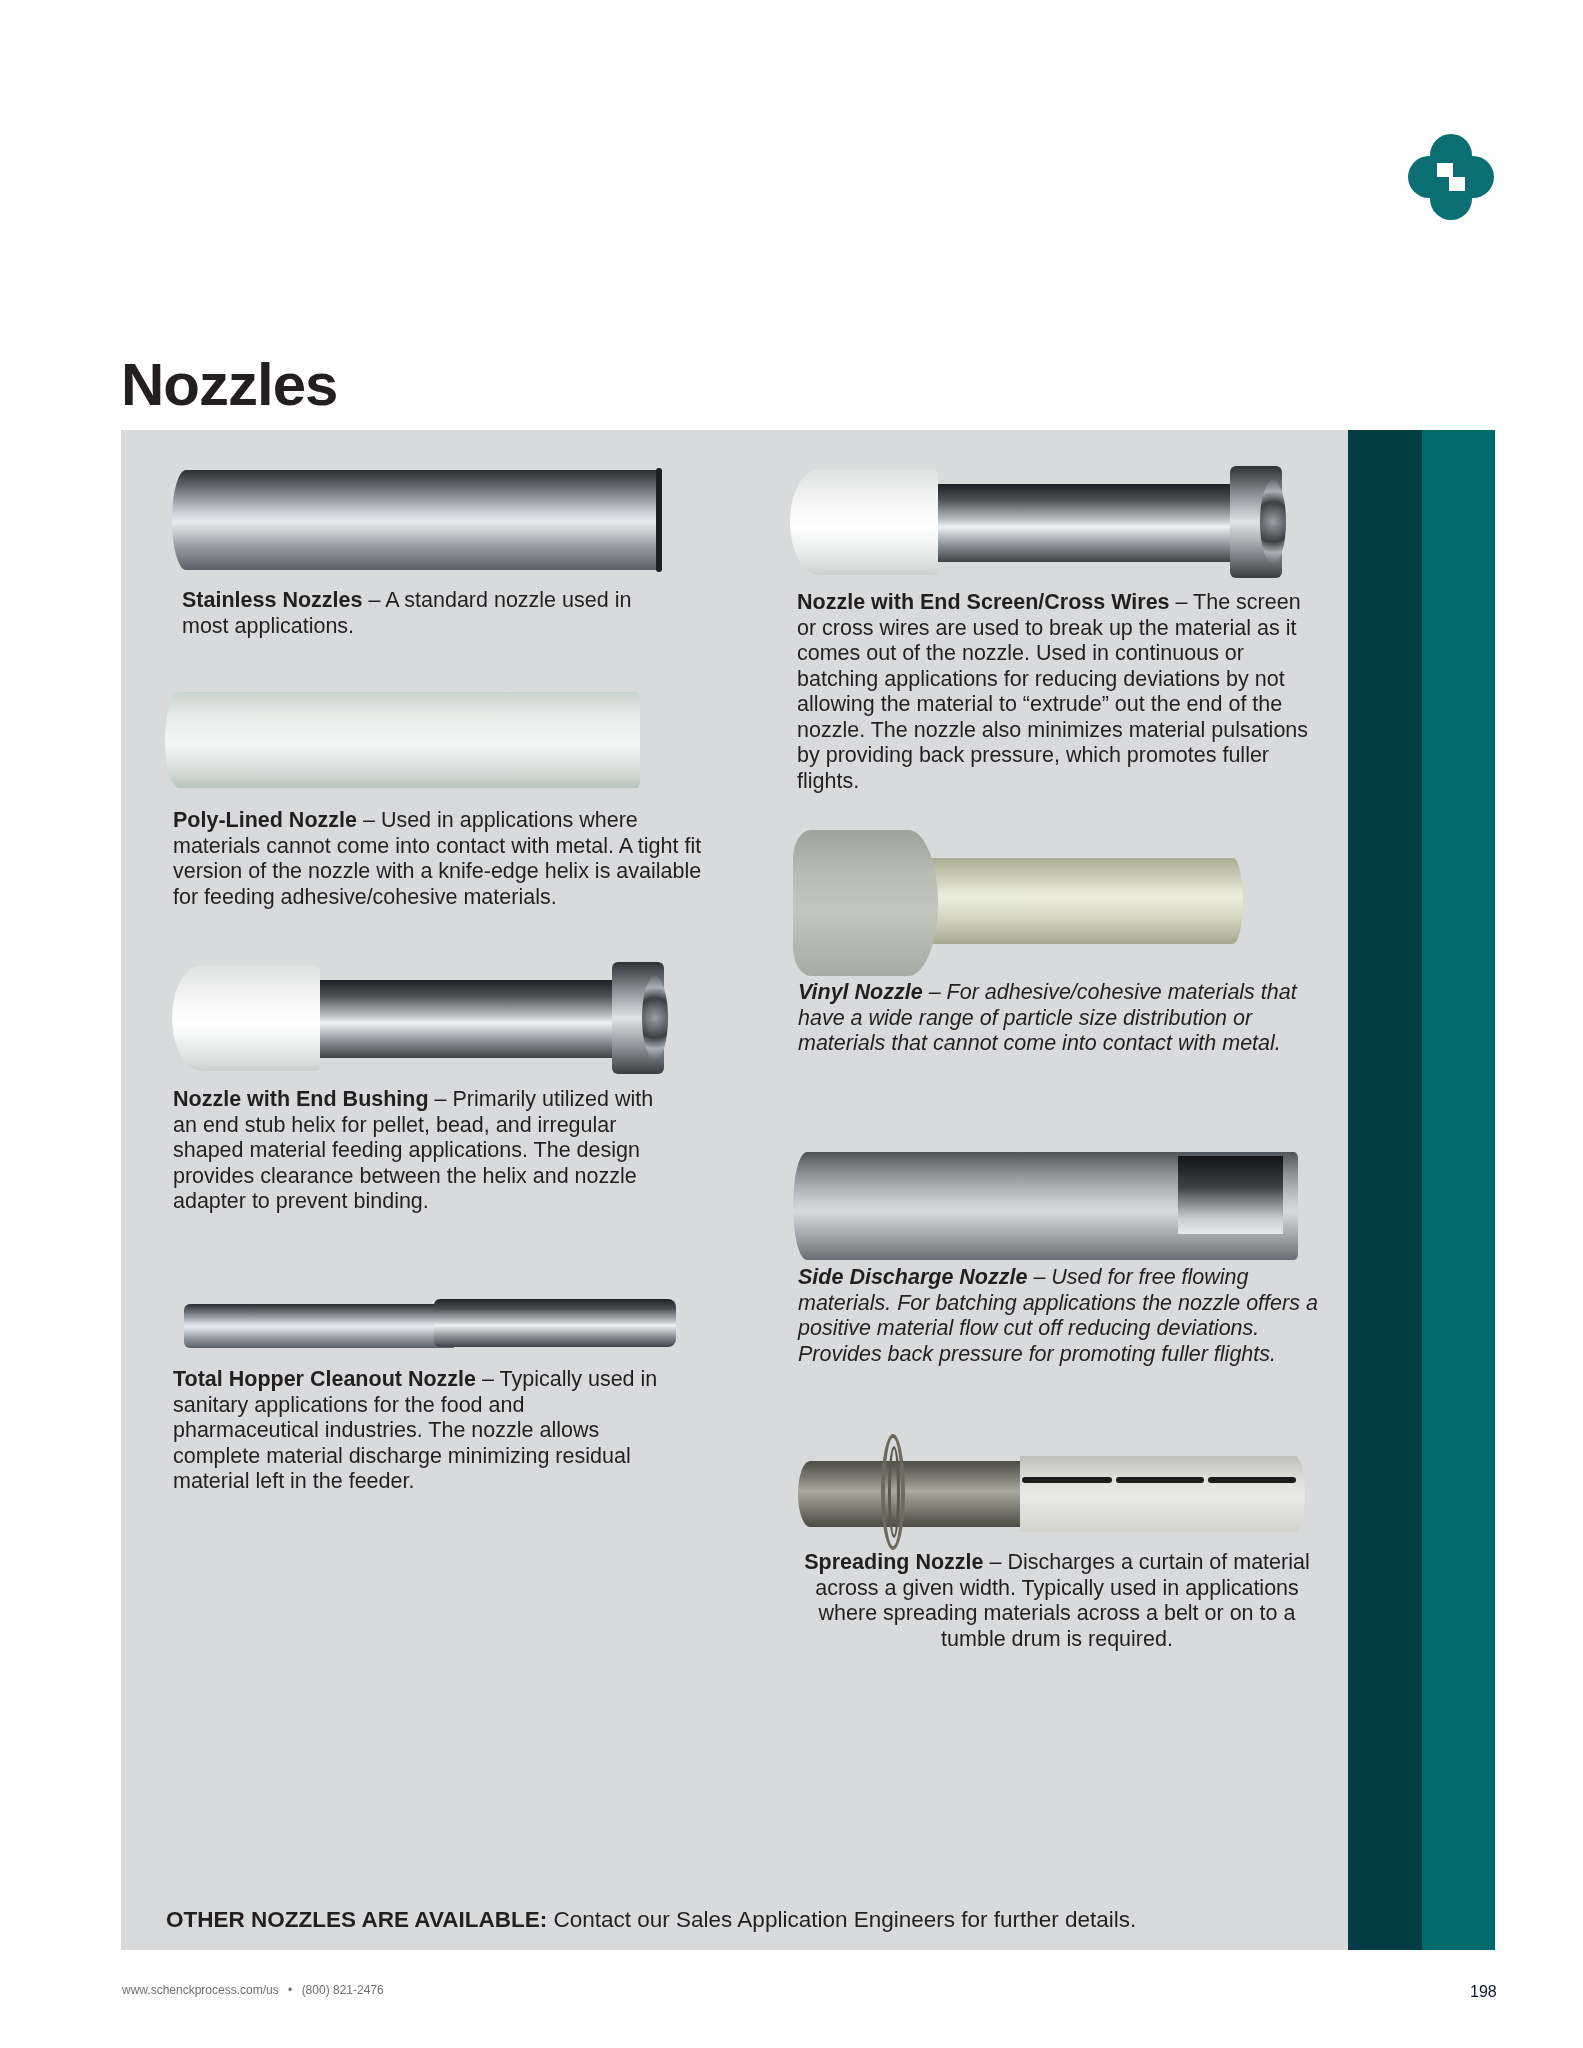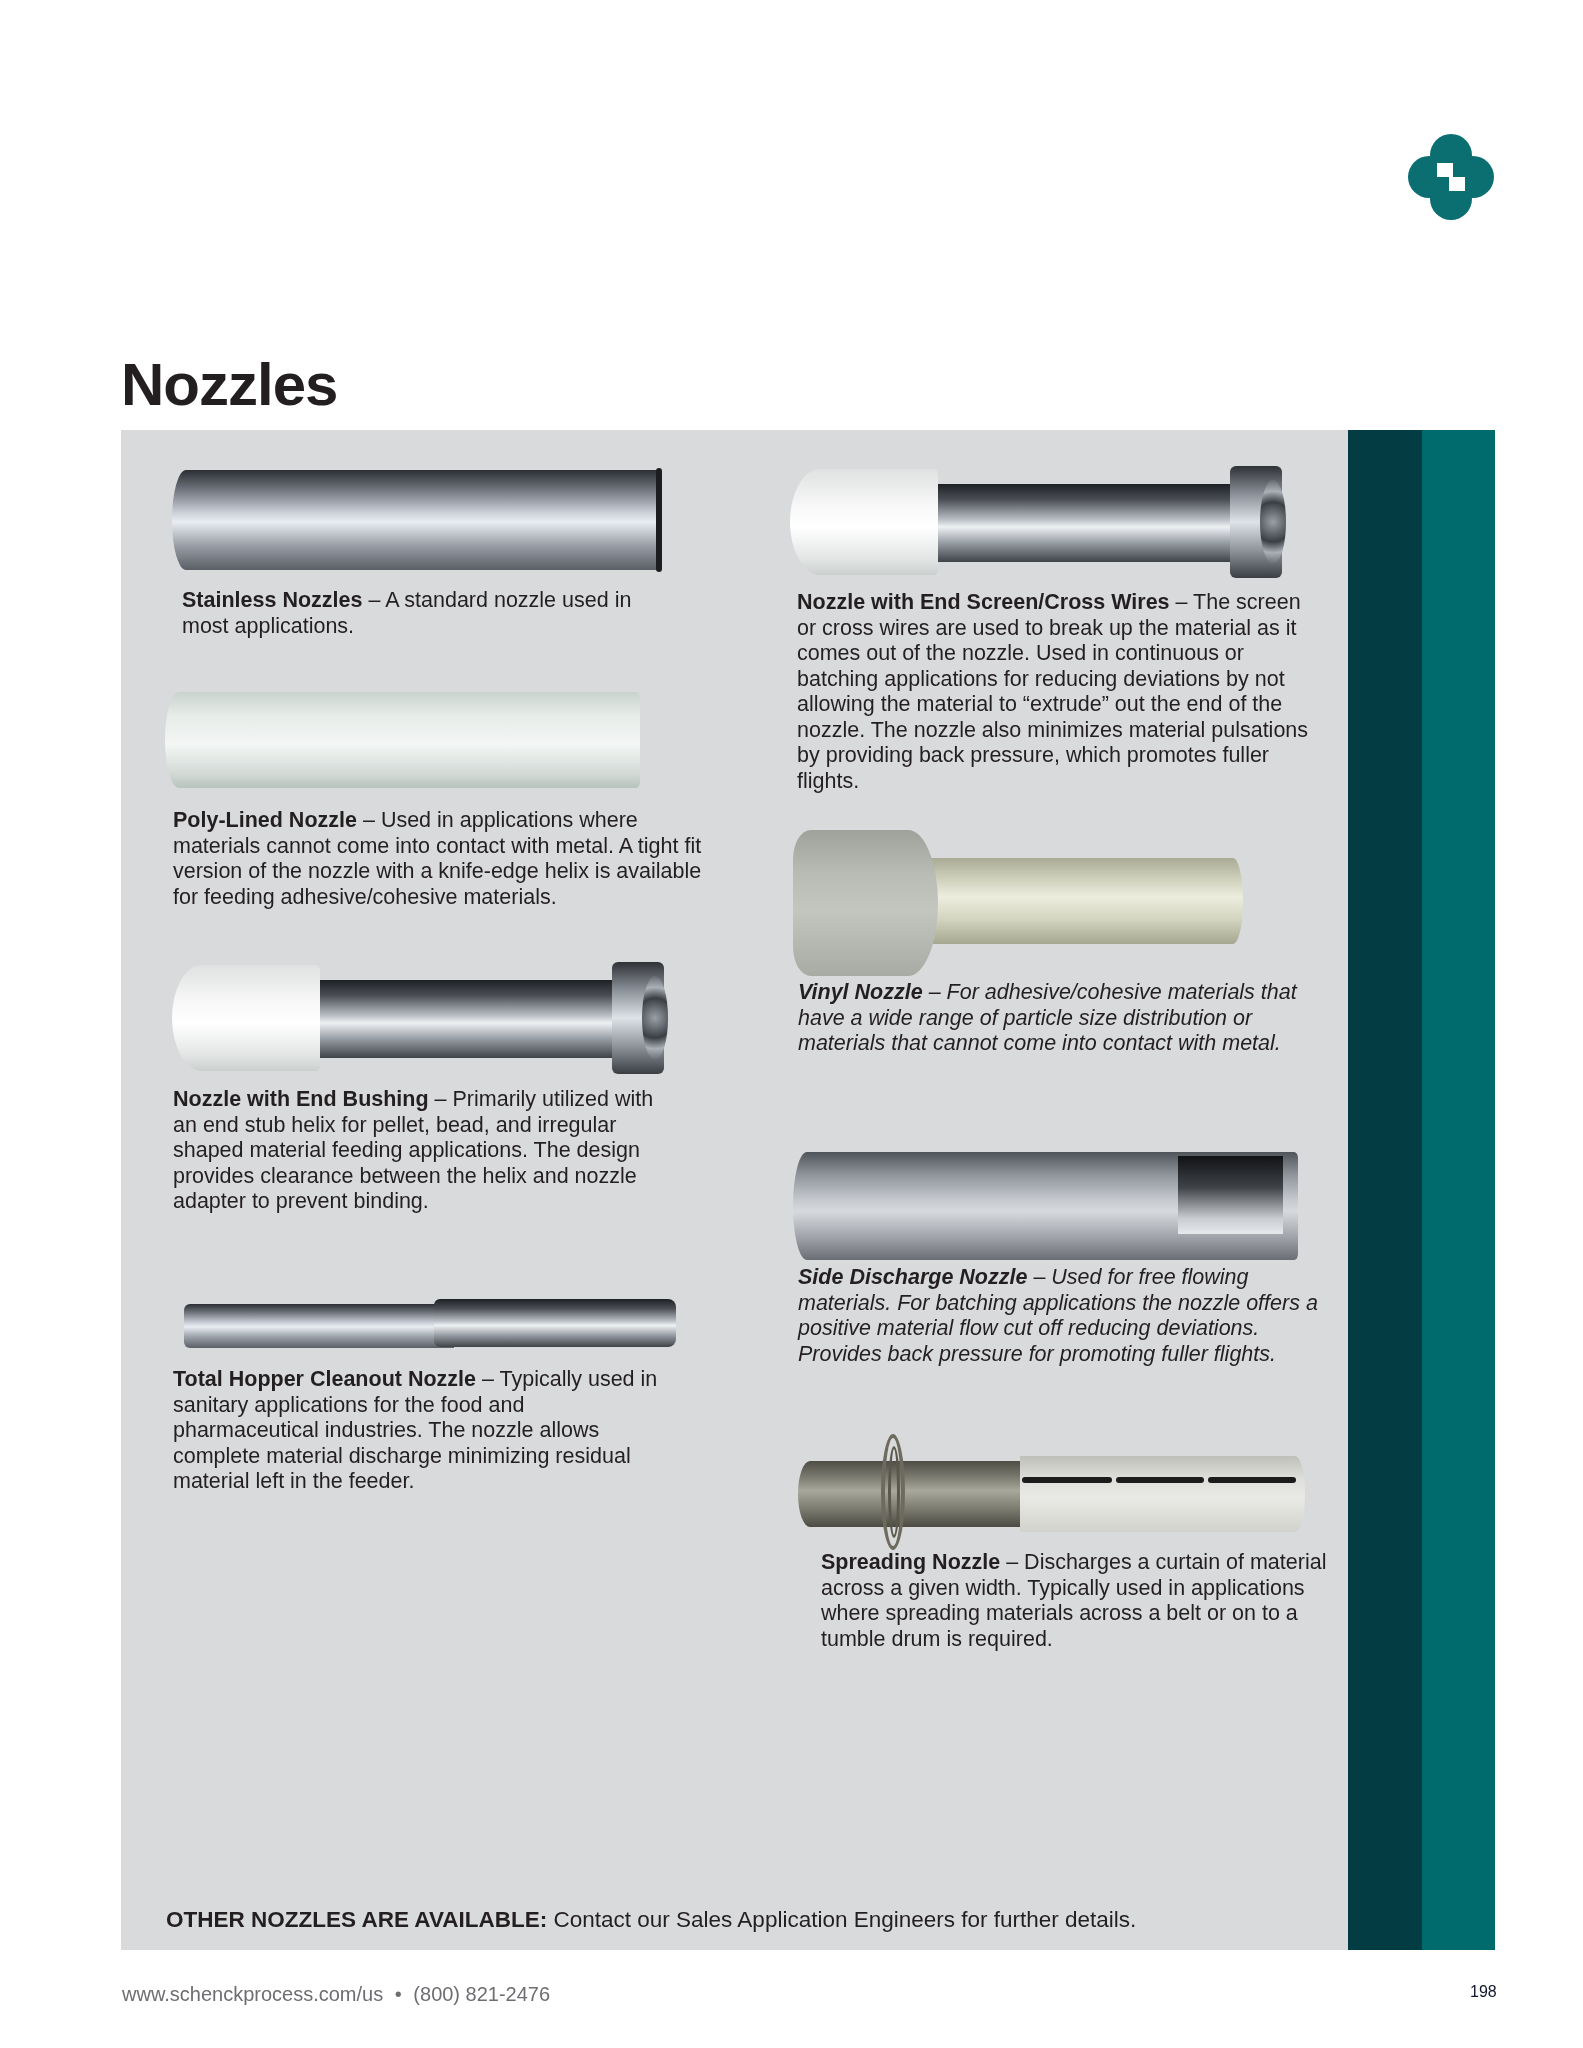--- a/index.html
+++ b/index.html
@@ -30,21 +30,21 @@
   .white-cap { background: linear-gradient(180deg, #dfe2e1 0%, #f7f8f7 35%, #ffffff 55%, #e2e5e4 85%, #cbd0ce 100%); border-radius: 30px 4px 4px 30px / 50% 6px 6px 50%; }
   .vinyl-big { background: linear-gradient(180deg, #9ea29a 0%, #b8bcb4 30%, #c3c6be 55%, #a7aba3 100%); border-radius: 18px 30px 30px 18px / 20% 50% 50% 20%; }
   .vinyl-small { background: linear-gradient(180deg, #a9ab95 0%, #cfd1bc 25%, #ecedde 45%, #d4d6c1 70%, #a5a790 100%); }
   .bronze { background: linear-gradient(180deg, #4d4d45 0%, #7b7b70 25%, #a8a89c 45%, #77776c 75%, #4b4b43 100%); }
   .cream { background: linear-gradient(180deg, #bfbfb9 0%, #dfe0db 30%, #e9eae5 55%, #d1d2cc 100%); }
   .collar { position: absolute; border-radius: 6px; background: linear-gradient(180deg, #2e3136 0%, #8a9098 25%, #dfe3e8 50%, #8f959c 75%, #3a3e43 100%); }
   .screen { position: absolute; border-radius: 50%; background: radial-gradient(circle, #9aa0a7 0%, #3b3f44 45%, #aab0b7 70%, #5b6066 100%); }
 
   .footer-note { position: absolute; left: 166px; top: 1907px; font-size: 22.5px; color: #231f20; white-space: nowrap; }
   .footer-note b { font-weight: bold; }
-  .footer-left { position: absolute; left: 122px; top: 1983px; font-size: 20px; color: #6d6e71; white-space: nowrap; }
+  .footer-left { position: absolute; left: 122px; top: 1983px; font-size: 12px; color: #6d6e71; white-space: nowrap; }
   .footer-page { position: absolute; left: 1470px; top: 1983px; font-size: 16px; color: #0f172a; }
 </style>
 </head>
 <body>
 
 <div class="logo">
   <svg class="logo-mark" viewBox="0 0 88 88">
     <circle cx="44" cy="22" r="21" fill="#0b6f72"></circle>
     <circle cx="22" cy="44" r="21" fill="#0b6f72"></circle>
     <circle cx="66" cy="44" r="21" fill="#0b6f72"></circle>
@@ -121,21 +121,21 @@
 
 <div class="pic" style="left:798px; top:1434px; width:510px; height:118px;">
   <div class="tube bronze" style="left:0; top:27px; width:230px; height:66px; border-radius:12px 0 0 12px / 50% 0 0 50%;"></div>
   <div style="position:absolute; left:83px; top:0; width:24px; height:116px; border:4px solid #6e6b5e; border-radius:50%; box-sizing:border-box;"></div>
   <div style="position:absolute; left:90px; top:12px; width:12px; height:92px; border:3px solid #5a584d; border-radius:50%; box-sizing:border-box;"></div>
   <div class="tube cream" style="left:222px; top:22px; width:285px; height:76px; border-radius:0 10px 10px 0 / 0 50% 50% 0;"></div>
   <div style="position:absolute; left:224px; top:43px; width:90px; height:6px; background:#1c1c1c; border-radius:3px;"></div>
   <div style="position:absolute; left:318px; top:43px; width:88px; height:6px; background:#1c1c1c; border-radius:3px;"></div>
   <div style="position:absolute; left:410px; top:43px; width:88px; height:6px; background:#1c1c1c; border-radius:3px;"></div>
 </div>
-<div class="desc" style="left:821px; top:1550px; width:520px;">
+<div class="desc" style="left:797px; top:1550px; width:520px;text-align:center;">
   <b>Spreading Nozzle</b><span> – </span><span>Discharges a curtain of material across a given width.  Typically used in applications where spreading materials across a belt or on to a tumble drum is required.</span>
 </div>
 
 <div class="footer-note">
   <b>OTHER NOZZLES ARE AVAILABLE:</b><span> Contact our Sales Application Engineers for further details.</span>
 </div>
 
 <div class="footer-left">
   <span>www.schenckprocess.com/us</span>
   <span style="margin:0 6px;">•</span>

